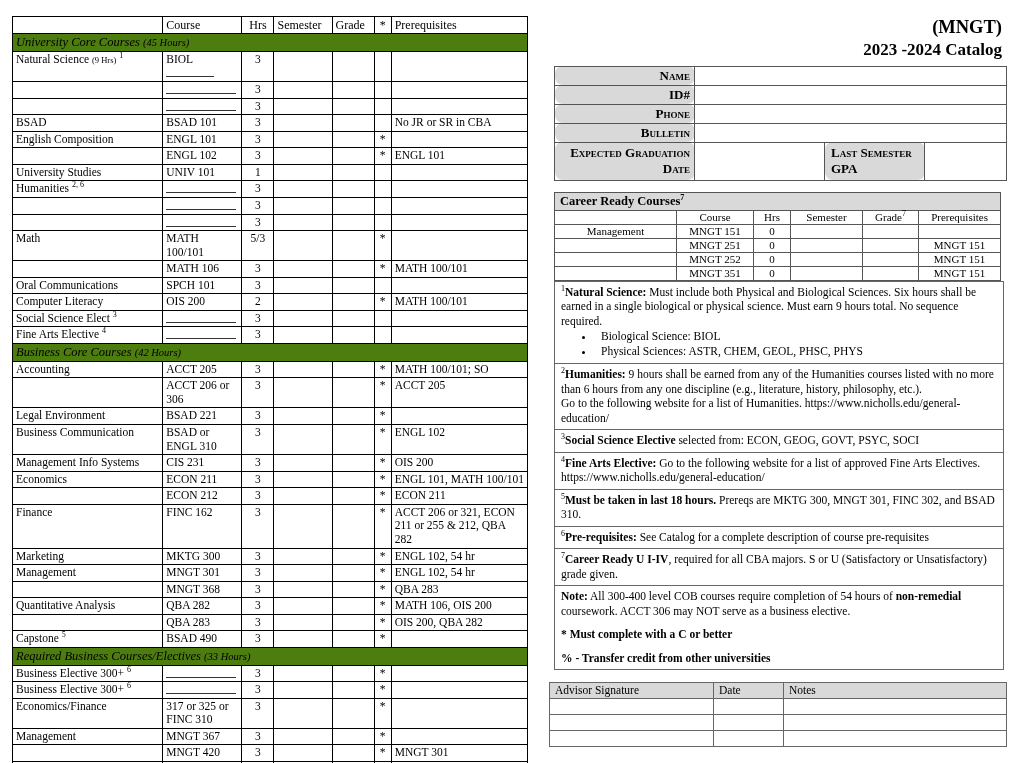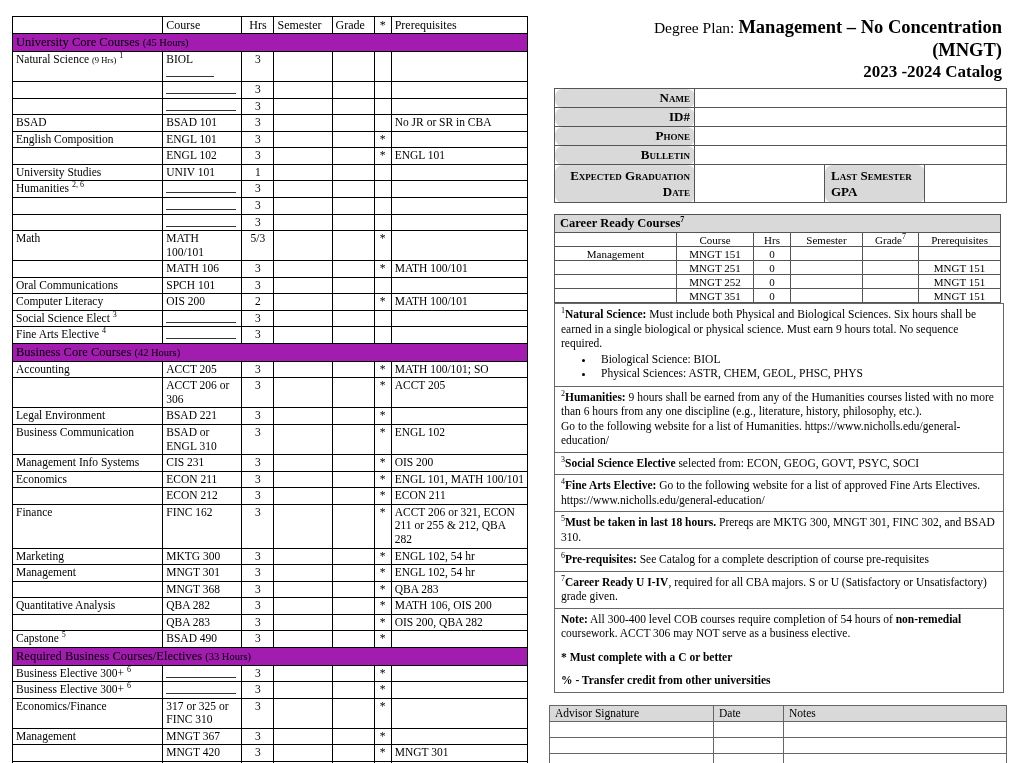--- a/index.html
+++ b/index.html
@@ -42,27 +42,28 @@
   .c-star   { width: 17px; text-align: center !important; }
   .c-pre    { width: 136px; }
 
   td.hrs  { text-align: center; }
   td.star { text-align: center; }
 
   
   tr.dashrow > td { border-top: 1px dashed #555; }
 
   .section-head td {
-    background: #a21caf;
+    background: #4d7c0f;
     text-align: center;
     font-weight: bold;
     font-size: 12.5px;
     padding: 1px 0 2px 0;
     border-top: 2px solid #000;
     border-bottom: 2px solid #000;
+    font-style: italic;
   }
   .section-head .hrs-note {
     font-weight: normal;
     font-size: 10.5px;
   }
   .head-row td {
     font-size: 12px;
   }
   sup { font-size: 8px; vertical-align: super; line-height: 0; }
   .small-paren { font-size: 8.5px; }
@@ -530,24 +531,20 @@
             <td class="c-pre">MNGT 301, SR</td>
           </tr>
         </tbody>
     </table>
 
   </div>
 
   <div class="right-col">
 
     <div class="title-block">
-      <div class="title-line1">
-        <span class="dp">Degree Plan:</span>
-        <span class="major">Management – No Concentration</span>
-      </div>
       <div class="title-line2">(MNGT)</div>
       <div class="title-line3">2023 -2024 Catalog</div>
     </div>
 
     <table class="info">
       <colgroup>
           <col style="width:140px">
           <col style="width:130px">
           <col style="width:100px">
           <col style="width:82px">

